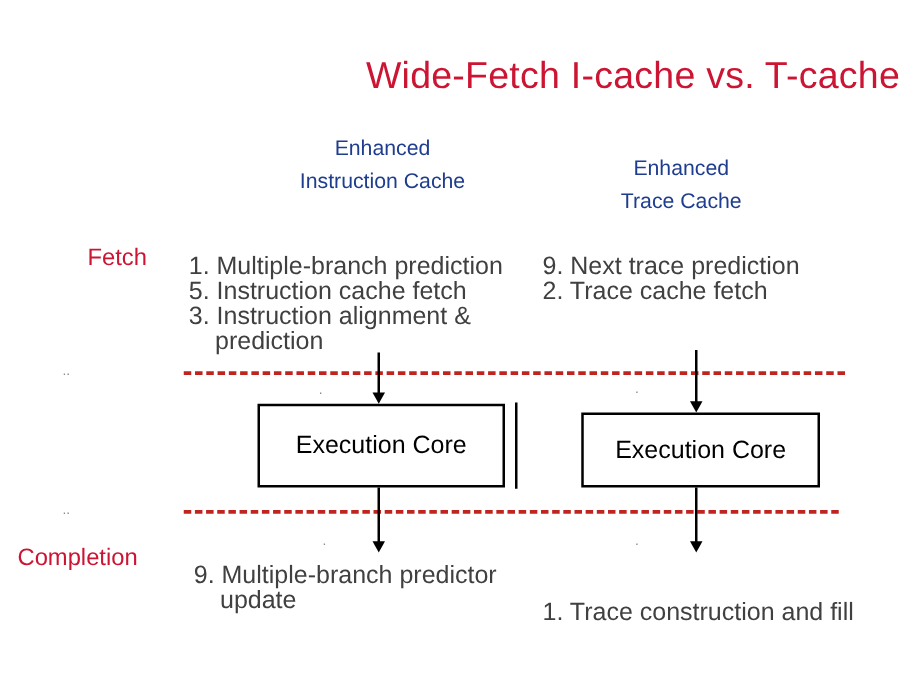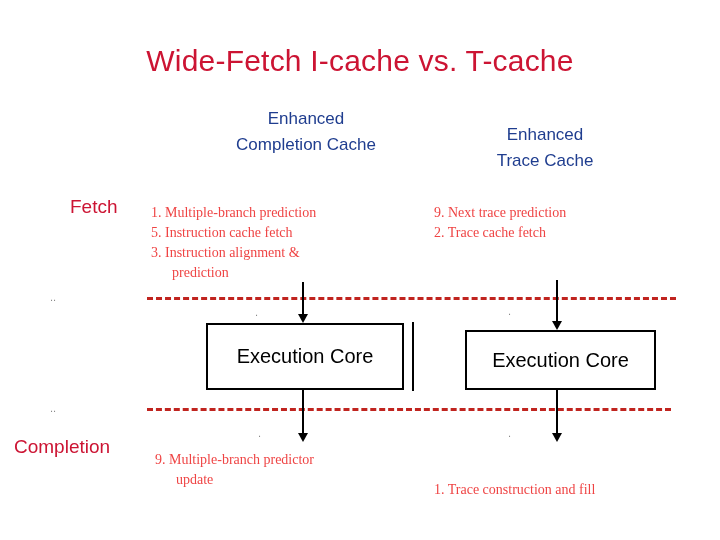--- a/index.html
+++ b/index.html
@@ -19,21 +19,21 @@
     height: 540px;
     background: #ffffff;
   }
 
   
   .slide-title {
     position: absolute;
     left: 0;
     top: 44px;
     width: 720px;
-    text-align: center;
+    text-align: right;
     font-size: 30px;
     line-height: 34px;
     color: #cc1433;
     letter-spacing: 0.2px;
     white-space: nowrap;
   }
 
   
   .col-head {
     position: absolute;
@@ -52,24 +52,23 @@
     line-height: 22px;
     color: #cc1433;
     white-space: nowrap;
   }
   .stage-fetch      { left: 70px;  top: 196px; }
   .stage-completion { left: 14px;  top: 436px; }
 
   
   .steps {
     position: absolute;
-    font-size: 14px;
+    font-size: 20px;
     line-height: 20px;
-    color: #ef4444;
-    font-family: Liberation Serif, serif;
+    color: #404040;
   }
   .steps .line { white-space: nowrap; }
   .steps .cont { padding-left: 21px; }
 
   .steps-fetch-left   { left: 151px; top: 203px; }
   .steps-fetch-right  { left: 434px; top: 203px; }
   .steps-comp-left    { left: 155px; top: 450px; }
   .steps-comp-right   { left: 434px; top: 450px; margin-top: 30px; }
 
   
@@ -144,21 +143,21 @@
 </style>
 </head>
 <body>
 
 <div id="slide">
 
   <div class="slide-title">Wide-Fetch I-cache vs. T-cache</div>
 
   <div class="col-head col-head-left">
     <div>Enhanced</div>
-    <div>Completion Cache</div>
+    <div>Instruction Cache</div>
   </div>
 
   <div class="col-head col-head-right">
     <div>Enhanced</div>
     <div>Trace Cache</div>
   </div>
 
   <div class="stage-label stage-fetch">Fetch</div>
 
   <div class="stage-label stage-completion">Completion</div>

